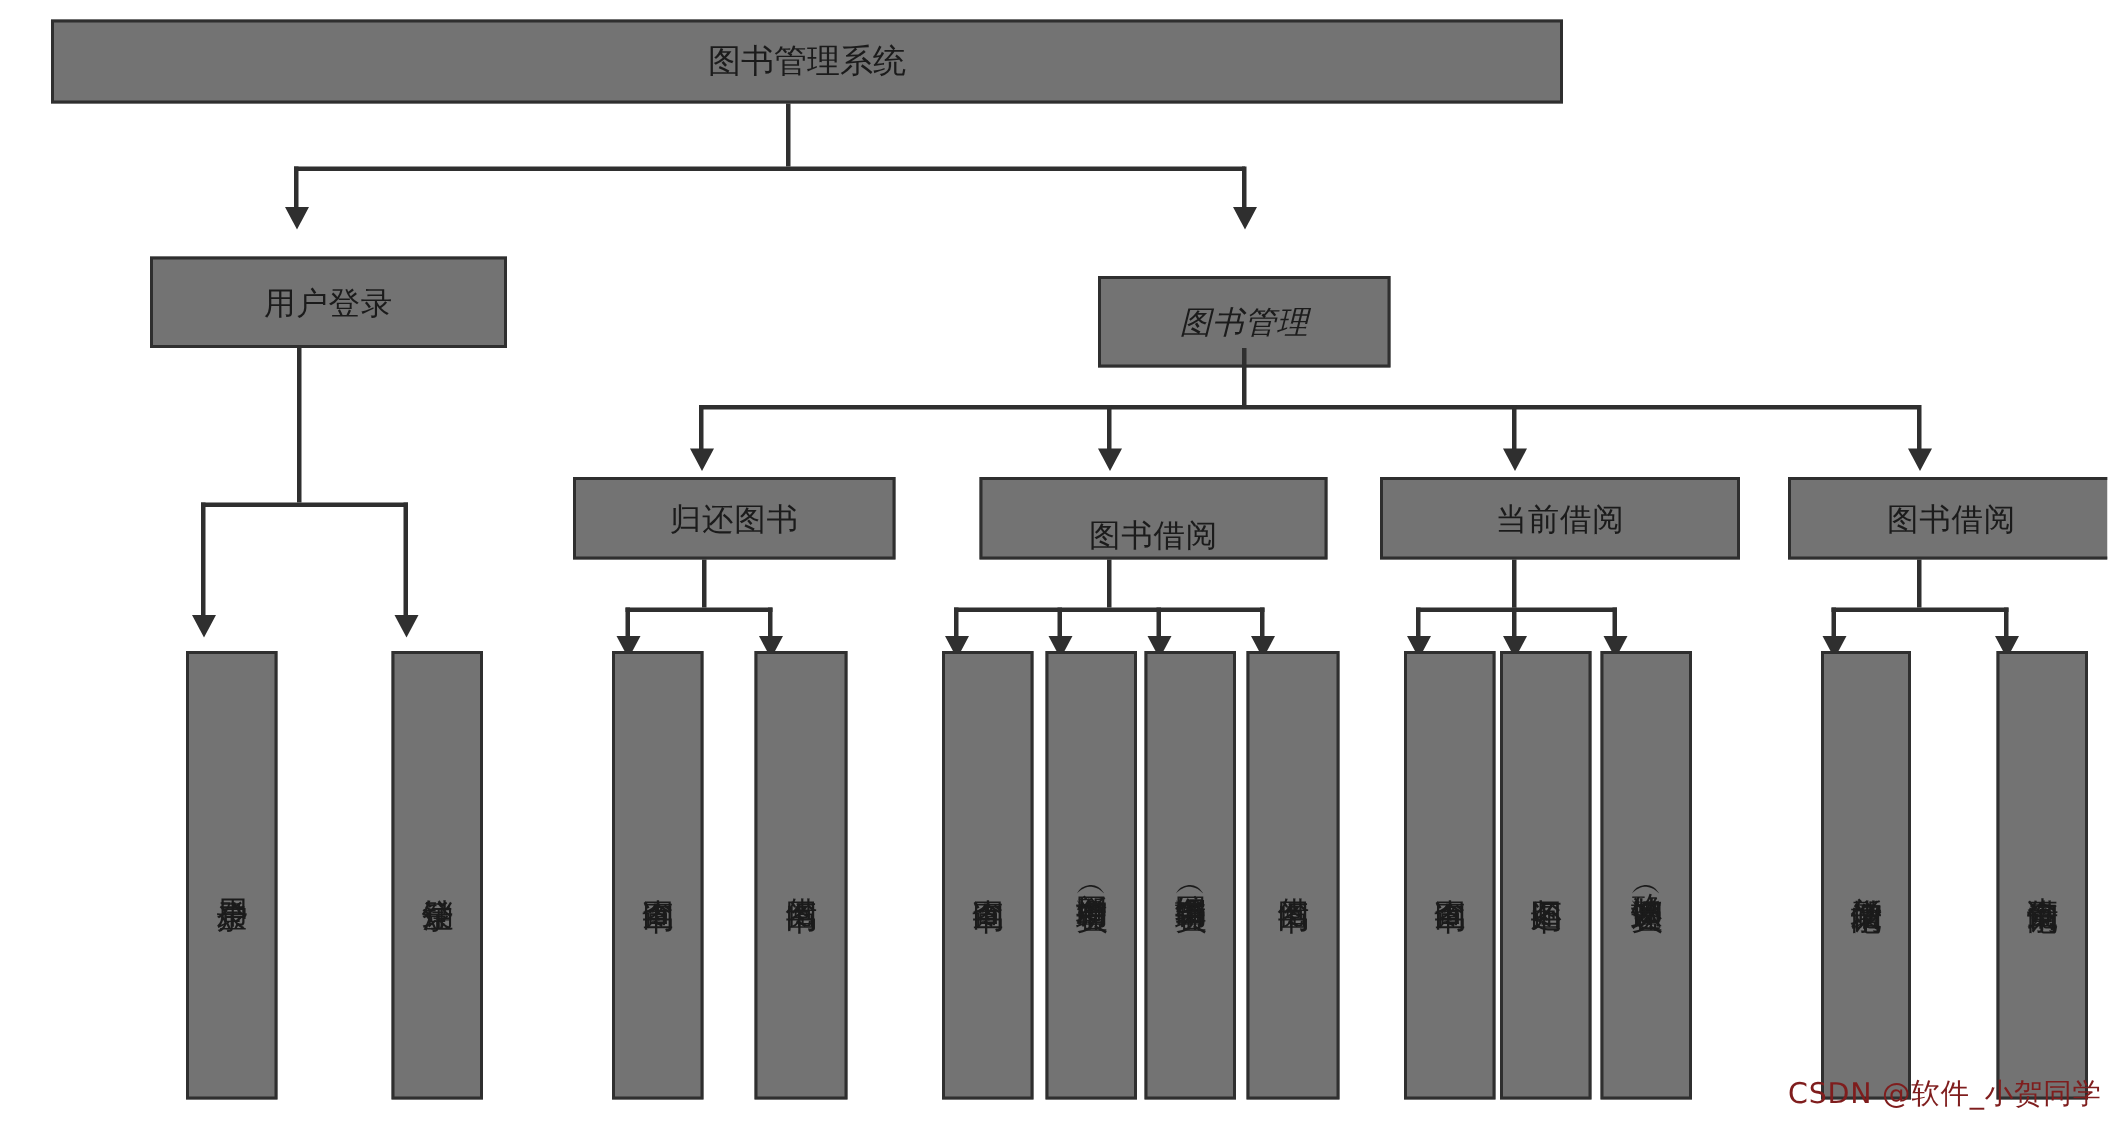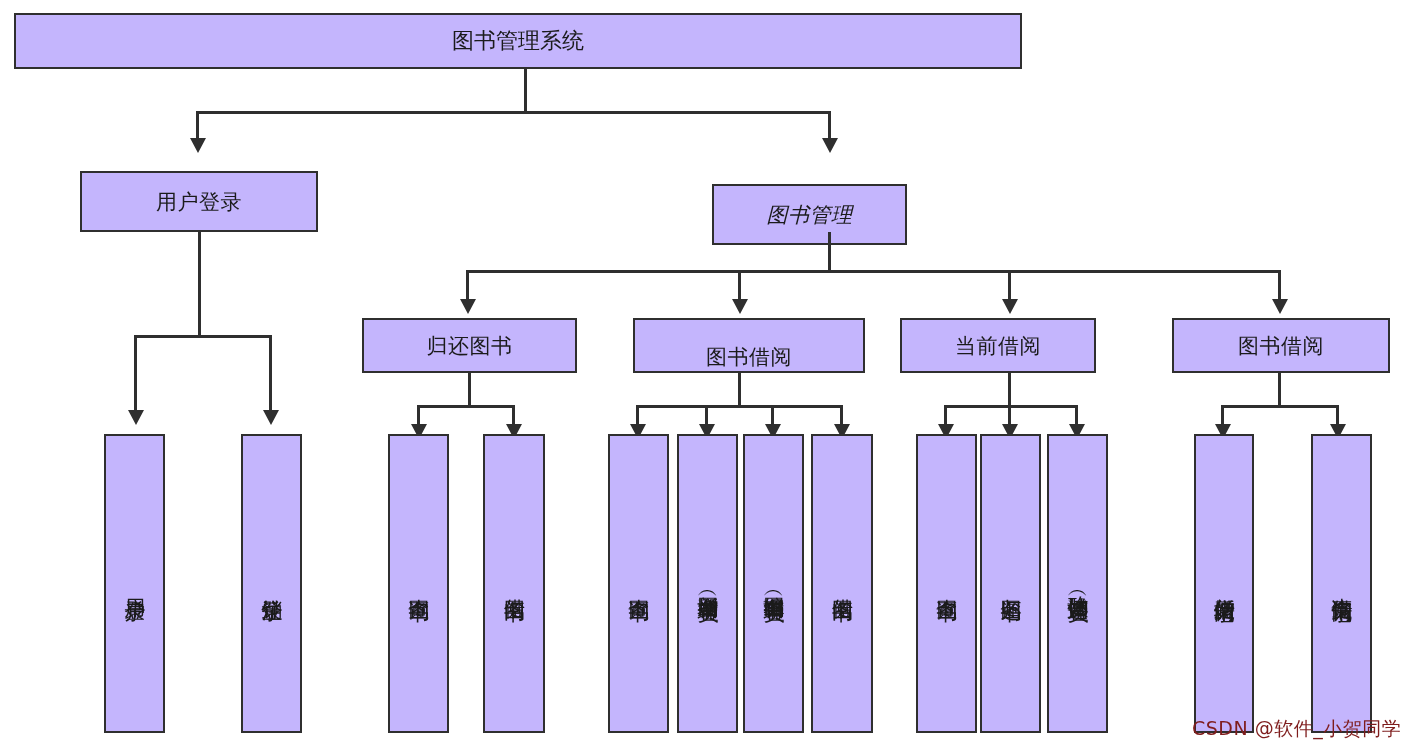--- a/index.html
+++ b/index.html
@@ -14,25 +14,26 @@
     position: relative;
     width: 1405px;
     height: 747px;
     background: #ffffff;
     overflow: hidden;
   }
   .node {
     position: absolute;
     box-sizing: border-box;
     border: 2px solid #2f2f2f;
-    background: #c4b5fd;
+    background: #737373;
     display: flex;
     align-items: center;
     justify-content: center;
     color: #1b1b1b;
+    margin-left: 20px;
   }
   .node.horiz {
     font-size: 21px;
     letter-spacing: 0.5px;
   }
   .node.root {
     font-size: 22px;
   }
   .node.vert {
     writing-mode: vertical-rl;
@@ -113,21 +114,21 @@
   <div class="arrow" style="left:1002px; top:299px;"></div>
   <div class="edge v" style="left:1278px; top:270px; width:3px; height:32px;"></div>
   <div class="arrow" style="left:1272px; top:299px;"></div>
 
   <div class="node horiz" style="left:362px; top:318px; width:215px; height:55px;">
     <span class="label">归还图书</span>
   </div>
   <div class="node horiz" style="left:633px; top:318px; width:232px; height:55px;align-items:flex-end;">
     <span class="label">图书借阅</span>
   </div>
-  <div class="node horiz" style="left:900px; top:318px; width:196px; height:55px;">
+  <div class="node horiz" style="left:900px; top:318px; width:240px; height:55px;">
     <span class="label">当前借阅</span>
   </div>
   <div class="node horiz" style="left:1172px; top:318px; width:218px; height:55px;">
     <span class="label">图书借阅</span>
   </div>
 
   <div class="edge v" style="left:468px; top:373px; width:3px; height:32px;"></div>
   <div class="edge h" style="left:417px; top:405px; width:98px; height:3px;"></div>
   <div class="edge v" style="left:417px; top:405px; width:3px; height:22px;"></div>
   <div class="arrow" style="left:411px; top:424px;"></div>

